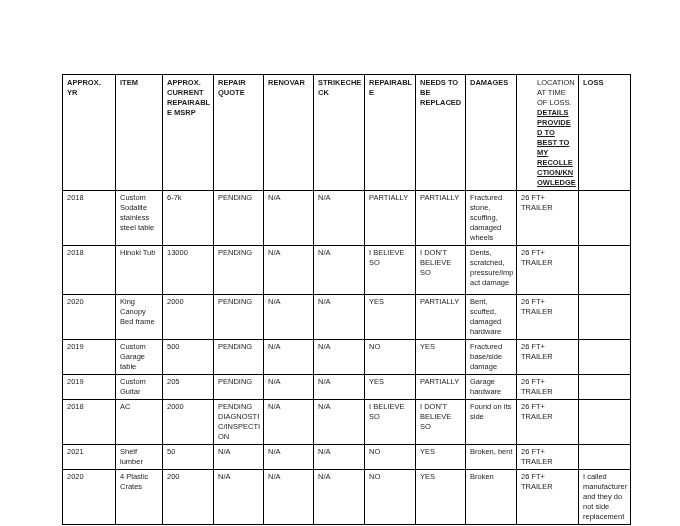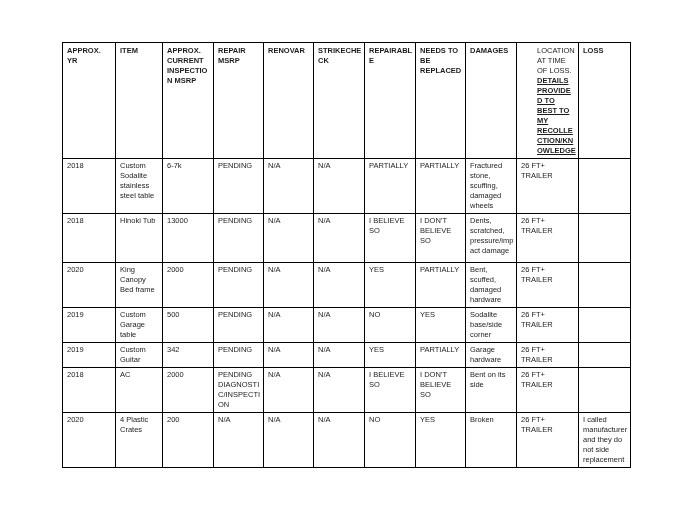--- a/index.html
+++ b/index.html
@@ -15,21 +15,21 @@
   .page {
     position: relative;
     width: 680px;
     height: 526px;
     background: #ffffff;
     overflow: hidden;
   }
   table.loss-table {
     position: absolute;
     left: 62px;
-    top: 42px;
+    top: 74px;
     width: 568px;
     border-collapse: collapse;
     table-layout: fixed;
   }
   .loss-table th,
   .loss-table td {
     border: 1px solid #000000;
     vertical-align: top;
     text-align: left;
     padding: 2px 2px 2px 4px;
@@ -83,22 +83,22 @@
       <col style="width:51px">
       <col style="width:50px">
       <col style="width:51px">
       <col style="width:62px">
       <col style="width:52px">
     </colgroup>
     <thead>
       <tr>
         <th>APPROX. YR</th>
         <th>ITEM</th>
-        <th>APPROX. CURRENT INSPECTION MSRP</th>
-        <th>REPAIR MSRP</th>
+        <th>APPROX. CURRENT REPAIRABLE MSRP</th>
+        <th>REPAIR QUOTE</th>
         <th>RENOVAR</th>
         <th>STRIKECHECK</th>
         <th>REPAIRABLE</th>
         <th>NEEDS TO BE REPLACED</th>
         <th>DAMAGES</th>
         <th class="location-th"><span>LOCATION AT TIME OF LOSS.</span> <span class="emph">DETAILS PROVIDED TO BEST TO MY RECOLLECTION/KNOWLEDGE</span></th>
         <th>LOSS</th>
       </tr>
     </thead>
     <tbody>
@@ -143,47 +143,60 @@
         </tr>
         <tr>
           <td>2019</td>
           <td>Custom Garage table</td>
           <td>500</td>
           <td>PENDING</td>
           <td>N/A</td>
           <td>N/A</td>
           <td>NO</td>
           <td>YES</td>
-          <td>Sodalite base/side corner</td>
+          <td>Fractured base/side damage</td>
           <td>26 FT+ TRAILER</td>
           <td></td>
         </tr>
         <tr>
           <td>2019</td>
           <td>Custom Guitar</td>
-          <td>342</td>
+          <td>205</td>
           <td>PENDING</td>
           <td>N/A</td>
           <td>N/A</td>
           <td>YES</td>
           <td>PARTIALLY</td>
           <td>Garage hardware</td>
           <td>26 FT+ TRAILER</td>
           <td></td>
         </tr>
         <tr>
           <td>2018</td>
           <td>AC</td>
           <td>2000</td>
           <td>PENDING DIAGNOSTIC/INSPECTION</td>
           <td>N/A</td>
           <td>N/A</td>
           <td>I BELIEVE SO</td>
           <td>I DON’T BELIEVE SO</td>
-          <td>Bent on its side</td>
+          <td>Found on its side</td>
+          <td>26 FT+ TRAILER</td>
+          <td></td>
+        </tr>
+        <tr>
+          <td>2021</td>
+          <td>Shelf lumber</td>
+          <td>50</td>
+          <td>N/A</td>
+          <td>N/A</td>
+          <td>N/A</td>
+          <td>NO</td>
+          <td>YES</td>
+          <td>Broken, bent</td>
           <td>26 FT+ TRAILER</td>
           <td></td>
         </tr>
         <tr>
           <td>2020</td>
           <td>4 Plastic Crates</td>
           <td>200</td>
           <td>N/A</td>
           <td>N/A</td>
           <td>N/A</td>

